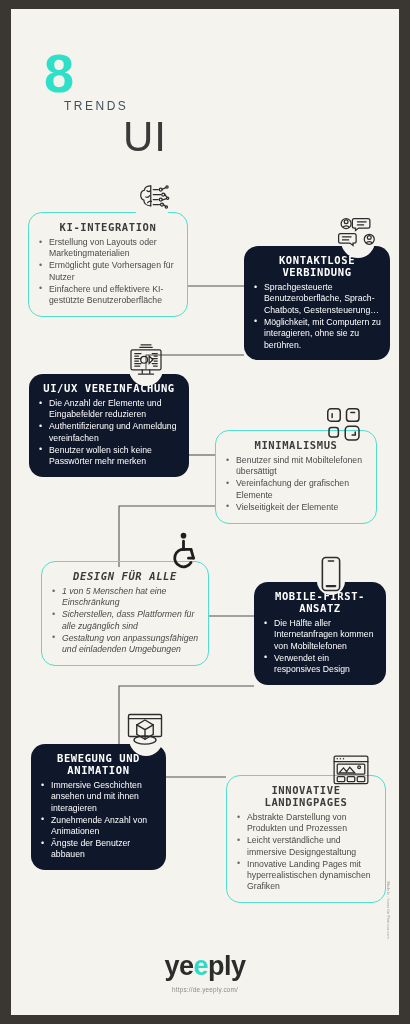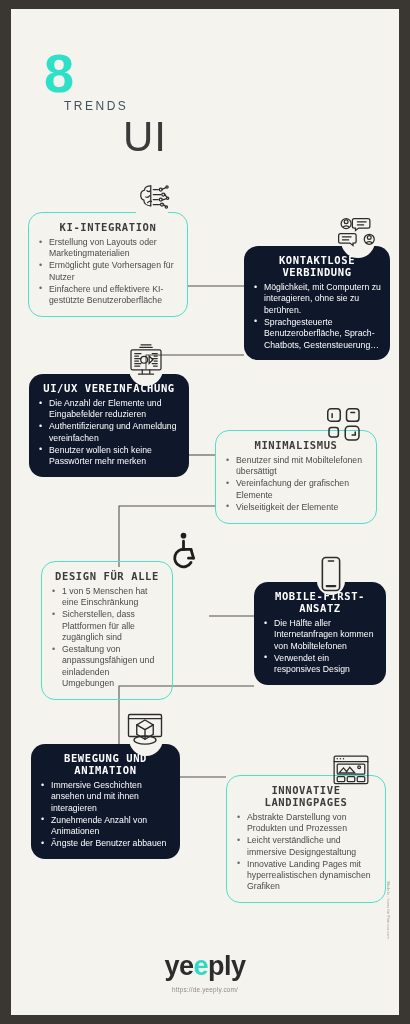--- a/index.html
+++ b/index.html
@@ -192,22 +192,22 @@
       <path d="M4 33h22a3 3 0 013 3v9a3 3 0 01-3 3h-2v4l-5-4H4a3 3 0 01-3-3v-9a3 3 0 013-3z"></path>
       <path d="M7 38h14M7 43h10"></path>
       <circle cx="50" cy="42" r="8"></circle>
       <circle cx="50" cy="39" r="3"></circle>
       <path d="M45.5 47.5c1-2.5 8-2.5 9 0"></path>
     </svg>
   </div>
   <div class="card filled" style="left:233px; top:237px; width:146px;">
     <h3>KONTAKTLOSE VERBINDUNG</h3>
     <ul>
+      <li>Sprachgesteuerte Benutzeroberfläche, Sprach-Chatbots, Gestensteuerung…</li>
       <li>Möglichkeit, mit Computern zu interagieren, ohne sie zu berühren.</li>
-      <li>Sprachgesteuerte Benutzeroberfläche, Sprach-Chatbots, Gestensteuerung…</li>
     </ul>
   </div>
 
   <div class="icon-notch" style="left:118px; top:360px;"></div>
   <div class="icon" style="left:115px; top:332px;">
     <svg viewBox="0 0 64 64" stroke="#2c2c2c" stroke-width="2" fill="none" stroke-linecap="round">
       <rect x="8" y="14" width="48" height="32" rx="2.5"></rect>
       <path d="M14 20h10M14 24h6M14 28h10M14 32h6M14 36h10M14 40h8"></path>
       <path d="M50 20h-8M50 24h-5M50 28h-8M50 32h-5M50 36h-8M50 40h-6"></path>
       <circle cx="29" cy="30" r="5.5"></circle>
@@ -246,21 +246,21 @@
 
   <div class="icon" style="left:155px; top:521px;">
     <svg viewBox="0 0 64 64" stroke="#1e1e1e" stroke-width="4.5" fill="none" stroke-linecap="round">
       <circle cx="28" cy="9" r="4.5" fill="#1e1e1e" stroke="none"></circle>
       <path d="M28 18v13h12"></path>
       <path d="M40 31l4 14"></path>
       <path d="M44 45h-8"></path>
       <path d="M30 31a14 14 0 1010 21" stroke-width="4.5"></path>
     </svg>
   </div>
-  <div class="card outline" style="left:30px; top:552px; width:132px;">
+  <div class="card outline" style="left:30px; top:552px; width:168px;font-style:italic;">
     <h3>DESIGN FÜR ALLE</h3>
     <ul>
       <li>1 von 5 Menschen hat eine Einschränkung</li>
       <li>Sicherstellen, dass Plattformen für alle zugänglich sind</li>
       <li>Gestaltung von anpassungsfähigen und einladenden Umgebungen</li>
     </ul>
   </div>
 
   <div class="icon-notch" style="left:306px; top:569px; width:28px;"></div>
   <div class="icon" style="left:304px; top:546px; width:32px; height:38px;">
@@ -282,21 +282,21 @@
   <div class="icon-notch" style="left:118px; top:730px;"></div>
   <div class="icon" style="left:112px; top:700px; width:44px; height:44px;">
     <svg viewBox="0 0 64 64" stroke="#2c2c2c" stroke-width="2" fill="none" stroke-linecap="round">
       <rect x="8" y="8" width="48" height="32" rx="2"></rect>
       <path d="M8 14h48"></path>
       <ellipse cx="32" cy="45" rx="16" ry="6"></ellipse>
       <path d="M32 16l12 7v14l-12 7-12-7V23z"></path>
       <path d="M20 23l12 7 12-7M32 30v14"></path>
     </svg>
   </div>
-  <div class="card filled" style="left:20px; top:735px; width:149px;">
+  <div class="card filled" style="left:20px; top:735px; width:135px;">
     <h3>BEWEGUNG UND
 ANIMATION</h3>
     <ul>
       <li>Immersive Geschichten ansehen und mit ihnen interagieren</li>
       <li>Zunehmende Anzahl von Animationen</li>
       <li>Ängste der Benutzer abbauen</li>
     </ul>
   </div>
 
   <div class="icon" style="left:320px; top:742px;">

